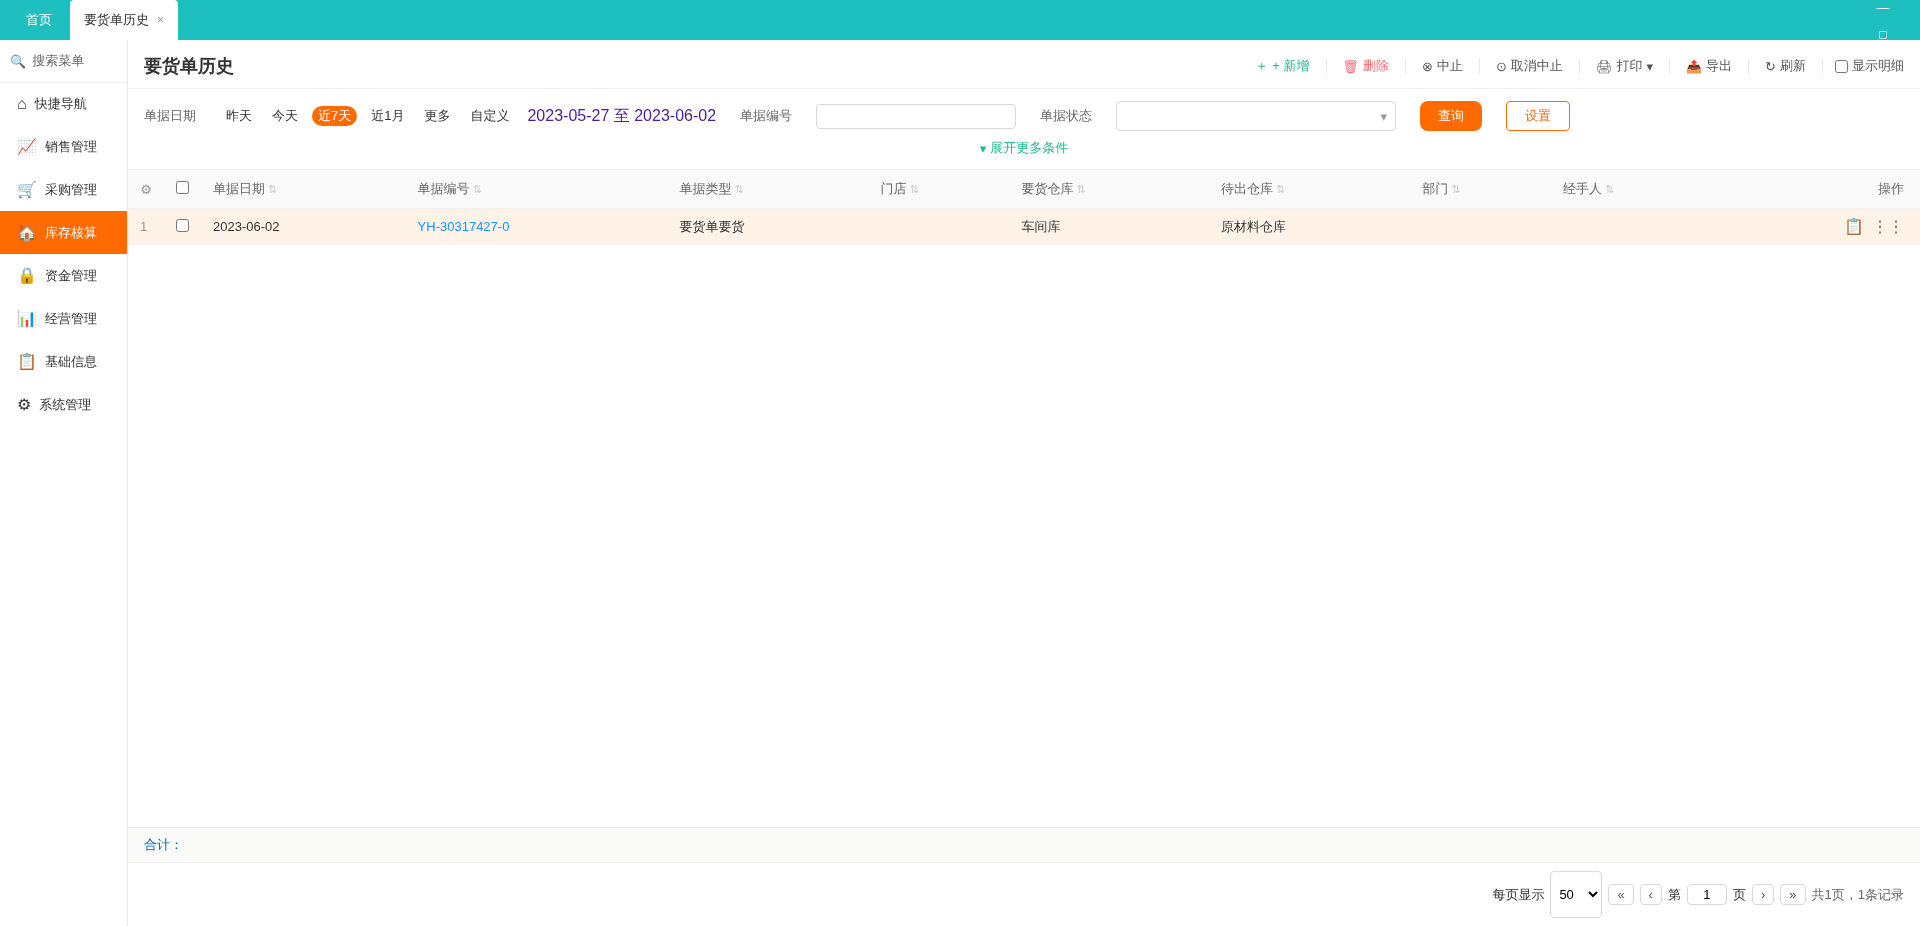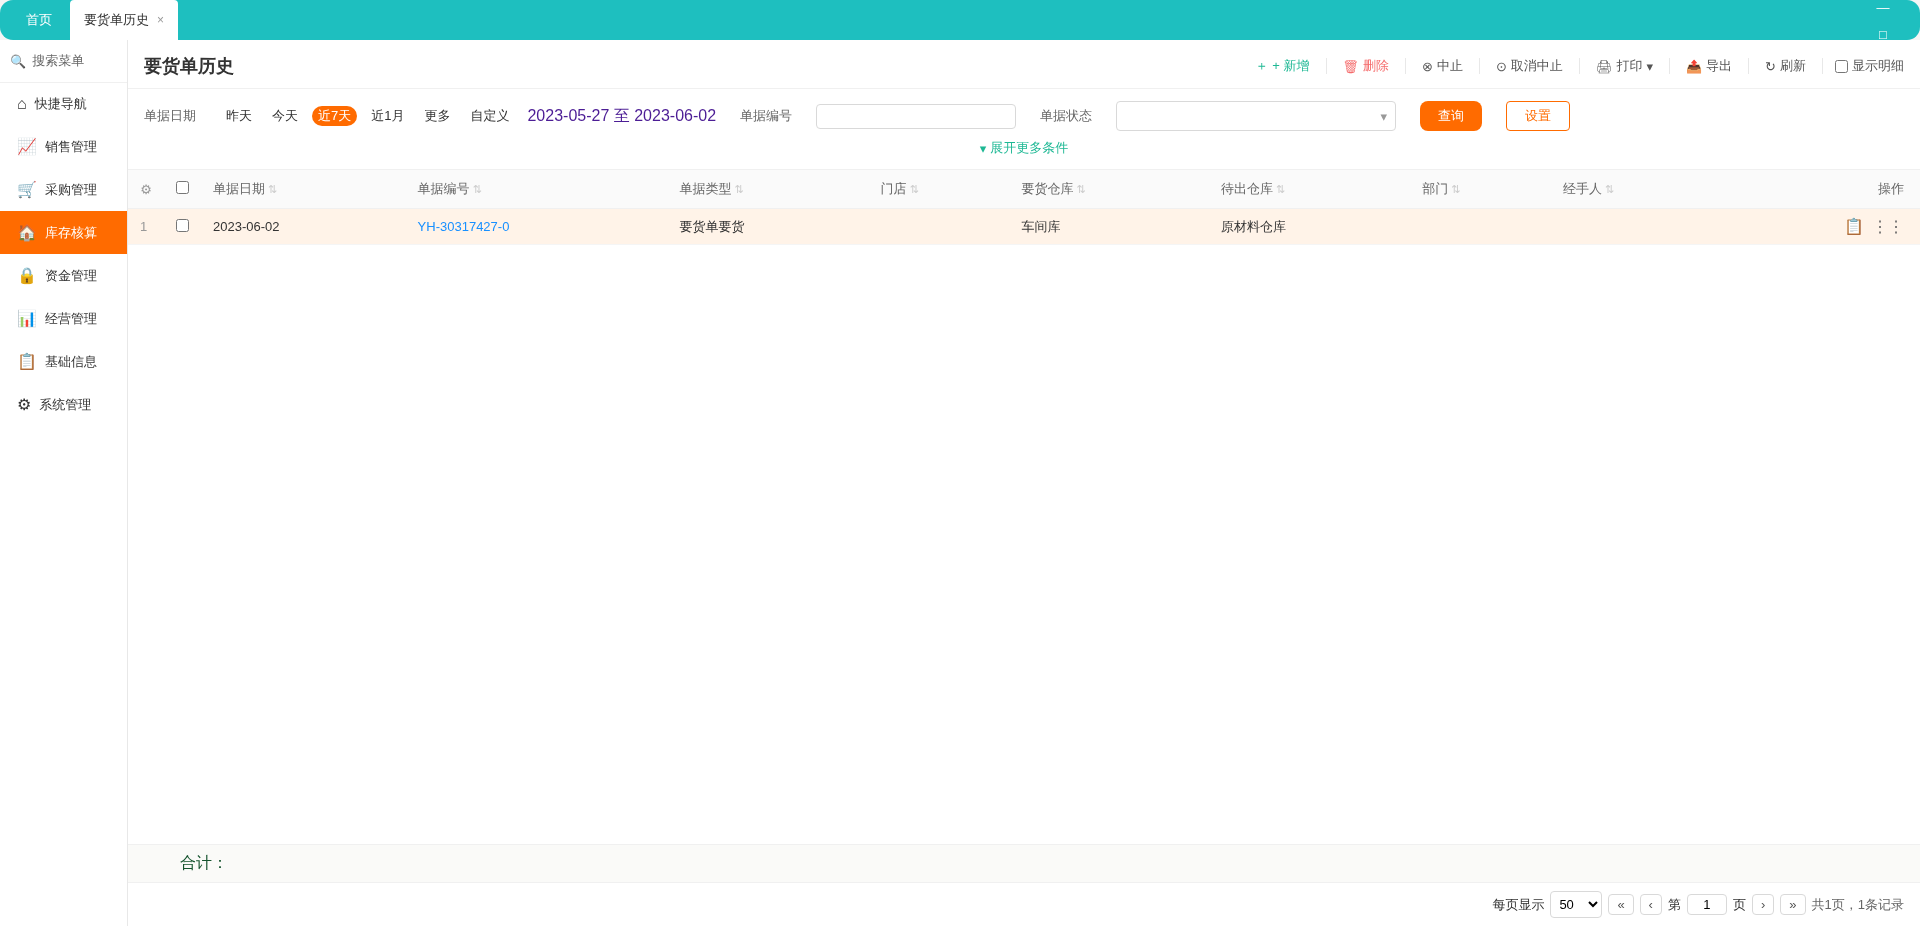--- a/index.html
+++ b/index.html
@@ -1,19 +1,19 @@
 <!DOCTYPE html>
 <html><head>
   <meta charset="utf-8">
   <style>
     * { margin: 0; padding: 0; box-sizing: border-box; }
     body { font-family: 'Microsoft YaHei', Arial, sans-serif; font-size: 13px; background: #f5f5f5; width: 1920px; height: 926px; overflow: hidden; display: flex; flex-direction: column; }
 
     
-    .top-bar { height: 40px; background: #1ebfbf; display: flex; align-items: center; padding: 0 12px; gap: 4px; flex-shrink: 0; border-radius: 13px; }
+    .top-bar { height: 40px; background: #1ebfbf; display: flex; align-items: center; padding: 0 12px; gap: 4px; flex-shrink: 0; }
     .top-bar-tab { height: 40px; display: flex; align-items: center; padding: 0 14px; font-size: 13px; color: #fff; cursor: pointer; position: relative; }
     .top-bar-tab.home { background: transparent; }
     .top-bar-tab.active { background: #fff; color: #333; border-radius: 4px 4px 0 0; }
     .top-bar-tab .close-icon { margin-left: 8px; font-size: 12px; cursor: pointer; color: #999; }
     .top-bar-right { margin-left: auto; display: flex; align-items: center; gap: 12px; color: #fff; font-size: 13px; flex-direction: column; }
     .top-bar-right span { cursor: pointer; }
     .brand-text { color: #fff; font-size: 14px; font-weight: bold; margin-right: 8px; }
 
     
     .main-layout { display: flex; flex: 1; overflow: hidden; }
@@ -63,28 +63,28 @@
     tr.data-row.highlighted { background: #fff3e8; }
     .row-num { color: #999; }
     .doc-link { color: #1890ff; cursor: pointer; text-decoration: none; }
     .col-sort { cursor: pointer; }
     .col-sort::after { content: ' ⇅'; color: #ccc; font-size: 11px; }
     .action-icons { display: flex; gap: 8px; align-items: center; }
     .action-icon { cursor: pointer; color: #666; font-size: 16px; }
 
     
     .table-footer { padding: 8px 16px; border-top: 1px solid #f0f0f0; background: #fafaf8; display: flex; align-items: center; flex-shrink: 0; }
-    .footer-total { font-size: 16px; color: #14532d; margin-left: 36px; }
+    .footer-total { font-size: 13px; color: #0369a1; }
 
     
     .pagination-bar { padding: 8px 16px; border-top: 1px solid #f0f0f0; display: flex; align-items: center; justify-content: flex-end; gap: 8px; flex-shrink: 0; background: #fff; }
     .pagination-bar .pager { display: flex; align-items: center; gap: 6px; font-size: 13px; color: #333; }
     .pager-btn { border: 1px solid #d9d9d9; border-radius: 4px; padding: 2px 8px; cursor: pointer; background: #fff; color: #555; font-size: 13px; }
     .pager-input { border: 1px solid #d9d9d9; border-radius: 4px; padding: 2px 6px; width: 40px; text-align: center; font-size: 13px; outline: none; }
-    .page-size-select { border: 1px solid #d9d9d9; border-radius: 4px; padding: 4px 4px; font-size: 13px; outline: none; background: #fff; }
+    .page-size-select { border: 1px solid #d9d9d9; border-radius: 4px; padding: 14px 4px; font-size: 13px; outline: none; background: #fff; }
     .page-info { color: #666; font-size: 13px; }
 
     .checkbox-cell { width: 36px; text-align: center; }
     .settings-col { width: 36px; text-align: center; cursor: pointer; color: #999; }
 
     .divider { width: 1px; height: 16px; background: #e8e8e8; }
   </style>
 </head>
 <body>
 

